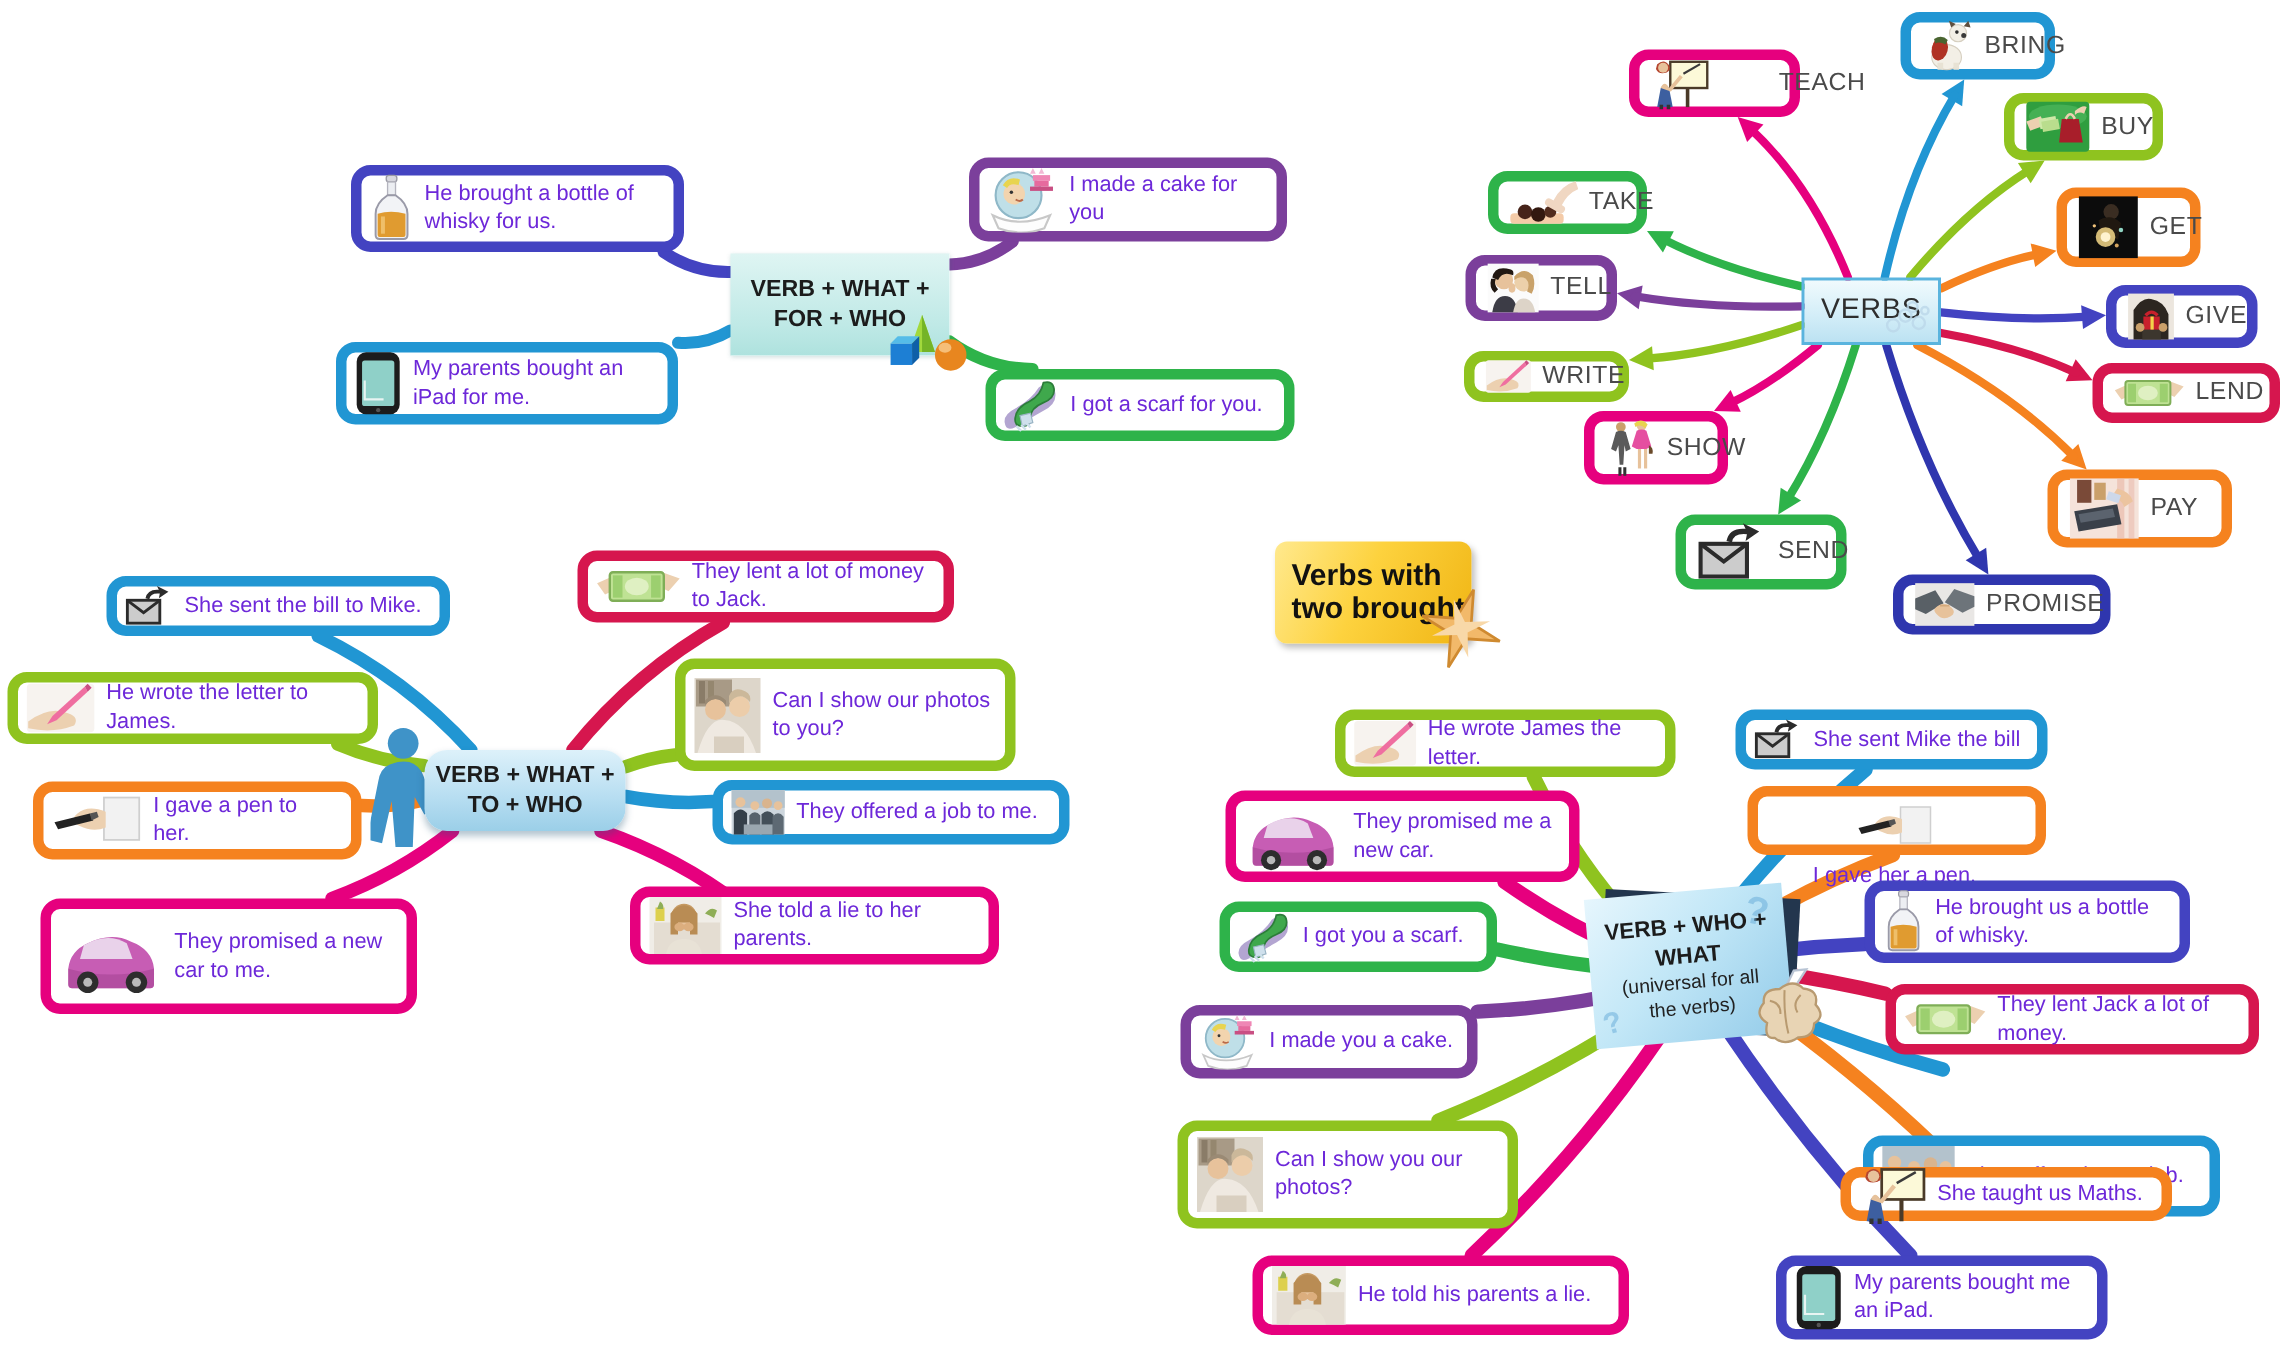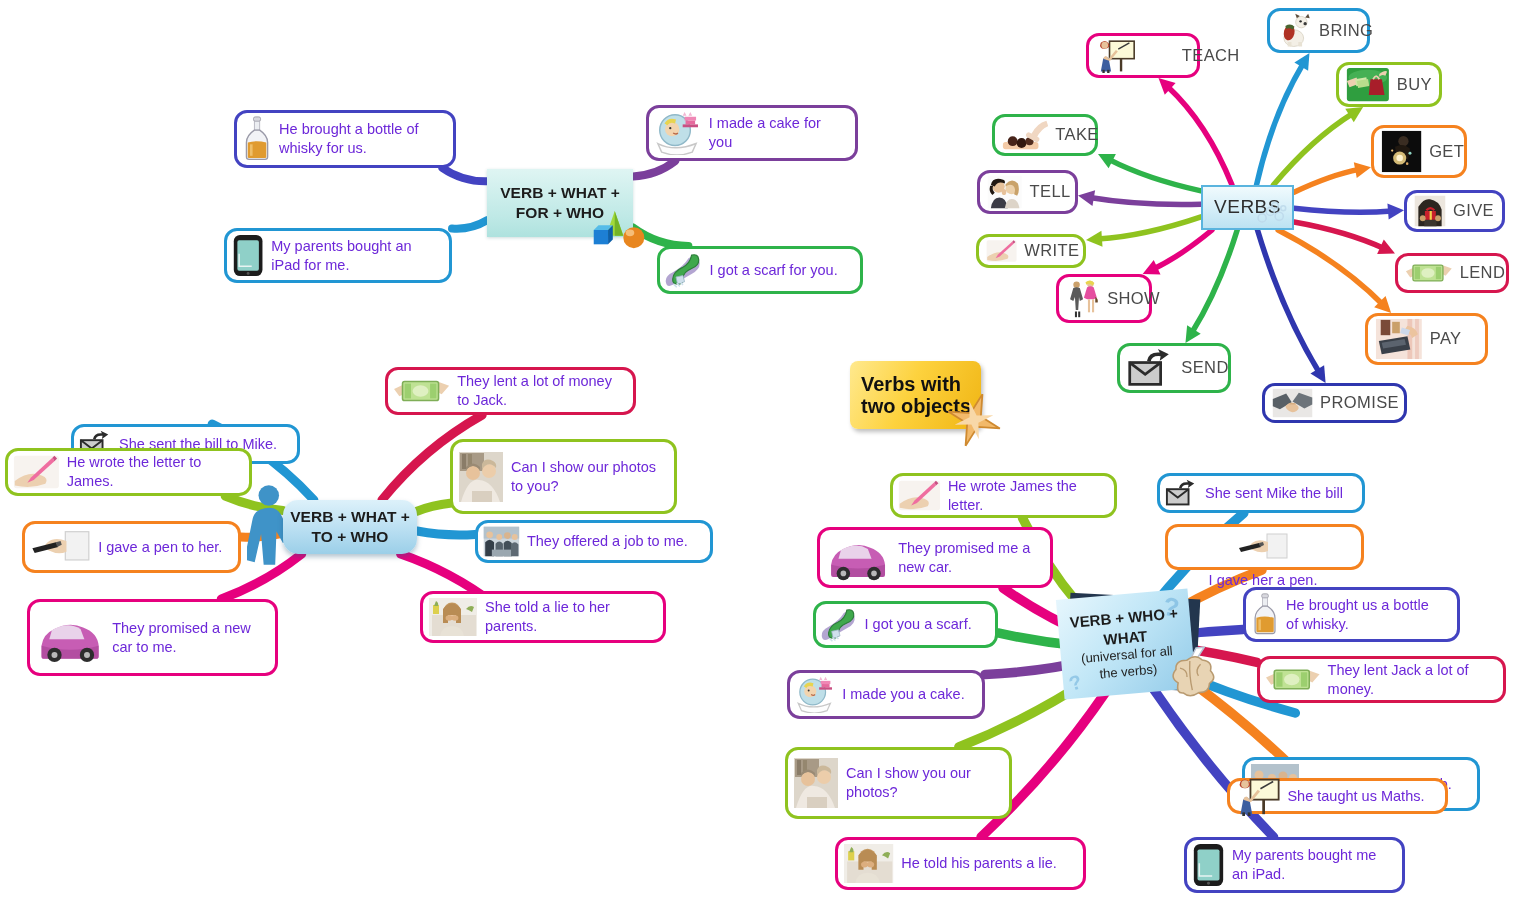--- a/index.html
+++ b/index.html
@@ -2,21 +2,21 @@
 <html><head>
 <meta charset="utf-8">
 <style>
   html,body{margin:0;padding:0;background:#fff;}
   .canvas{position:relative;width:1524px;height:908px;background:#ffffff;overflow:hidden;
           font-family:"Liberation Sans",sans-serif;}
   #edge-layer{position:absolute;left:0;top:0;z-index:1;}
   #node-layer{position:absolute;left:0;top:0;width:100%;height:100%;z-index:2;}
 
   .leaf{position:absolute;display:flex;align-items:center;gap:7px;background:#fff;
-        border:3px solid #22c55e;border-radius:13px;box-sizing:border-box;padding:3px 8px 3px 5px;}
+        border:7px solid #22c55e;border-radius:13px;box-sizing:border-box;padding:3px 8px 3px 5px;}
   .leaf-label{font-size:14.5px;color:#6d28d9;line-height:1.28;white-space:pre-line;}
   .leaf.verb{padding:3px 7px;}
   .leaf.verb .leaf-label{font-size:16.5px;color:#4a4a4a;letter-spacing:.4px;}
   .icon{flex:0 0 auto;display:flex;}
   .icon svg{display:block;width:auto;}
 
   .center{position:absolute;display:flex;flex-direction:column;align-items:center;justify-content:center;
           text-align:center;box-sizing:border-box;z-index:3;}
   .center-label{font-weight:bold;font-size:15.5px;color:#1c1c1c;line-height:1.3;white-space:pre-line;}
   .center-plain{background:linear-gradient(180deg,#dff5f3 0%,#bfe9e6 70%,#aee2de 100%);
@@ -101,21 +101,21 @@
       <path d="M 1094.3 640.1 Q 1176.7 643.5 1257.0 662.4" stroke="#d6164e" stroke-width="9.5" fill="none" stroke-linecap="round"></path>
       <path d="M 1160.9 626.6 Q 1069.5 702.9 958.9 747.0" stroke="#8fc31f" stroke-width="9.5" fill="none" stroke-linecap="round"></path>
       <path d="M 1096.7 631.3 Q 1190.8 684.9 1295.3 713.0" stroke="#2196d3" stroke-width="9.5" fill="none" stroke-linecap="round"></path>
       <path d="M 1101.4 623.1 Q 1212.4 687.6 1303.6 778.0" stroke="#f5821f" stroke-width="9.5" fill="none" stroke-linecap="round"></path>
       <path d="M 1152.1 616.6 Q 1084.2 740.5 981.1 837.0" stroke="#e6007e" stroke-width="9.5" fill="none" stroke-linecap="round"></path>
       <path d="M 1108.4 616.2 Q 1176.9 737.2 1273.6 837.0" stroke="#4343c1" stroke-width="9.5" fill="none" stroke-linecap="round"></path>
     </svg>
   <div id="node-layer">
     <div class="note">
       <div class="note-label">Verbs with
-two objects</div>
+two brought</div>
       <span class="note-star deco">
         <svg viewBox="0 0 64 64" style="height:58px">
           <path d="M32 2 L38 26 L62 32 L38 38 L32 62 L26 38 L2 32 L26 26 Z" fill="#f2b96a" stroke="#cf8a30" stroke-width="2" transform="rotate(18 32 32)"></path>
           <path d="M32 10 L36 28 L54 32 L36 36 L32 54 L28 36 L10 32 L28 28 Z" fill="#f8d8a8" transform="rotate(-14 32 32)"></path>
         </svg>
       </span>
     </div>
   <div class="leaf" style="left: 234px; top: 110px; width: 222px; height: 58px; border-color: rgb(67, 67, 193);">
         <span class="icon">
           <svg viewBox="0 0 34 52" style="height: 46px;">
@@ -240,21 +240,21 @@
             <path d="M14 30 q8 8 17 0 l0 13 l-17 0 Z" fill="#3c362e"></path>
             <rect x="15" y="22" width="15" height="12" fill="#c8202c"></rect>
             <rect x="21.5" y="22" width="3" height="12" fill="#f2d24a"></rect>
             <path d="M17 21 q5.5 -6 11 0" stroke="#c8202c" stroke-width="3" fill="none"></path>
             <circle cx="12" cy="32" r="4" fill="#caa06a"></circle>
             <circle cx="33" cy="32" r="4" fill="#caa06a"></circle>
           </svg>
         </span>
         <span class="leaf-label">GIVE</span>
       </div>
-      <div class="leaf verb" style="left: 1395px; top: 253px; width: 114px; height: 40px; border-color: rgb(214, 22, 78);">
+      <div class="leaf verb" style="left: 1395px; top: 242px; width: 125px; height: 40px; border-color: rgb(214, 22, 78);">
         <span class="icon">
           <svg viewBox="0 0 54 34" style="height: 30px;">
             <path d="M1 15 l11 -5 l5 7 l-11 5 Z" fill="#ecd0b0"></path>
             <path d="M53 12 l-11 -4 l-6 7 l10 5 Z" fill="#ecd0b0"></path>
             <rect x="9" y="8" width="34" height="18" rx="2" fill="#bfe294" stroke="#7fae57" stroke-width="1.5"></rect>
             <ellipse cx="26" cy="17" rx="7.5" ry="5.5" fill="#dff0c2"></ellipse>
             <rect x="11" y="10" width="6" height="14" fill="#9ccf6f"></rect>
             <rect x="35" y="10" width="6" height="14" fill="#9ccf6f"></rect>
           </svg>
         </span>
@@ -348,21 +348,21 @@
             <path d="M4 26 h34 q3 0 3 3 v2 q0 3 -3 3 h-34 q-3 0 -3 -3 v-2 q0 -3 3 -3 Z" fill="#f4cba8"></path>
             <circle cx="12" cy="25" r="5.5" fill="#47241a"></circle>
             <circle cx="22" cy="27" r="5.5" fill="#33180f"></circle>
             <circle cx="31" cy="25" r="4.5" fill="#522c1e"></circle>
             <path d="M50 2 q-11 3 -17 15 l6 4 q5 -10 13 -13 Z" fill="#f0d7c2"></path>
             <path d="M30 18 l9 5" stroke="#f0d7c2" stroke-width="6" stroke-linecap="round"></path>
           </svg>
         </span>
         <span class="leaf-label">TAKE</span>
       </div>
-      <div class="leaf" style="left: 71px; top: 384px; width: 229px; height: 40px; border-color: rgb(33, 150, 211); margin-top: 40px;">
+      <div class="leaf" style="left: 71px; top: 384px; width: 229px; height: 40px; border-color: rgb(33, 150, 211);">
         <span class="icon">
           <svg viewBox="0 0 52 44" style="height: 28px;">
             <path d="M22 14 Q24 4 36 5 L34 1 L46 7 L36 14 L37 9 Q27 8 26 15 Z" fill="#2b2b2b"></path>
             <rect x="3" y="16" width="34" height="24" fill="#cccccc" stroke="#2b2b2b" stroke-width="3"></rect>
             <path d="M3 16 L20 29 L37 16" fill="none" stroke="#2b2b2b" stroke-width="3"></path>
           </svg>
         </span>
         <span class="leaf-label">She sent the bill to Mike.</span>
       </div>
       <div class="leaf" style="left: 5px; top: 448px; width: 247px; height: 48px; border-color: rgb(143, 195, 31);">

